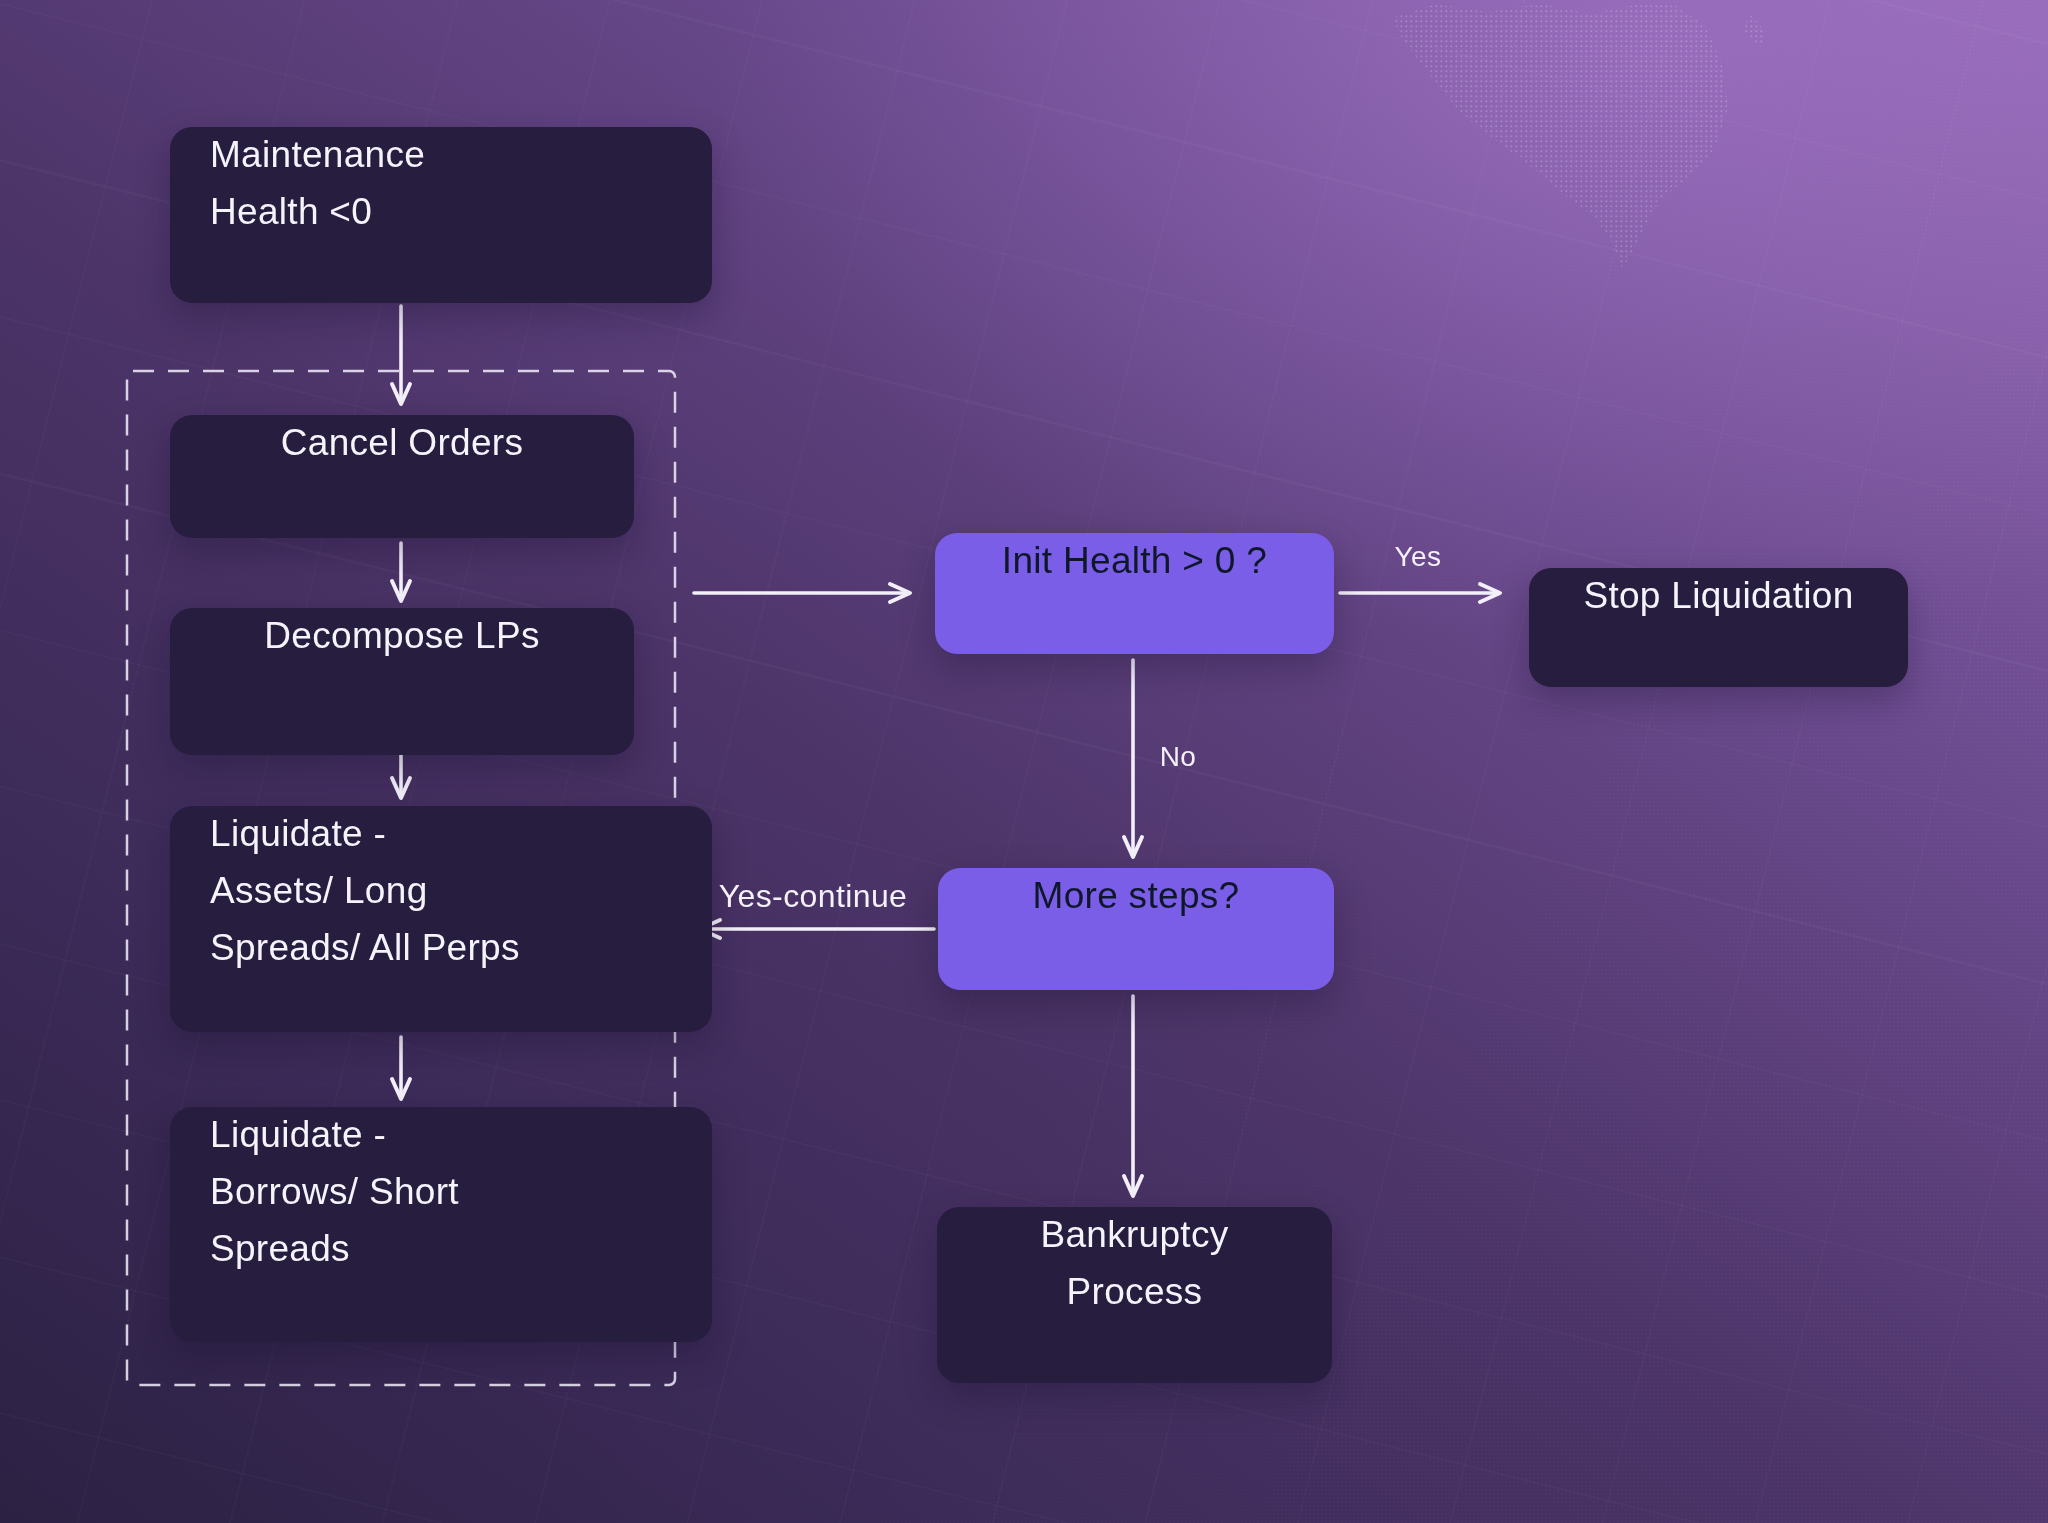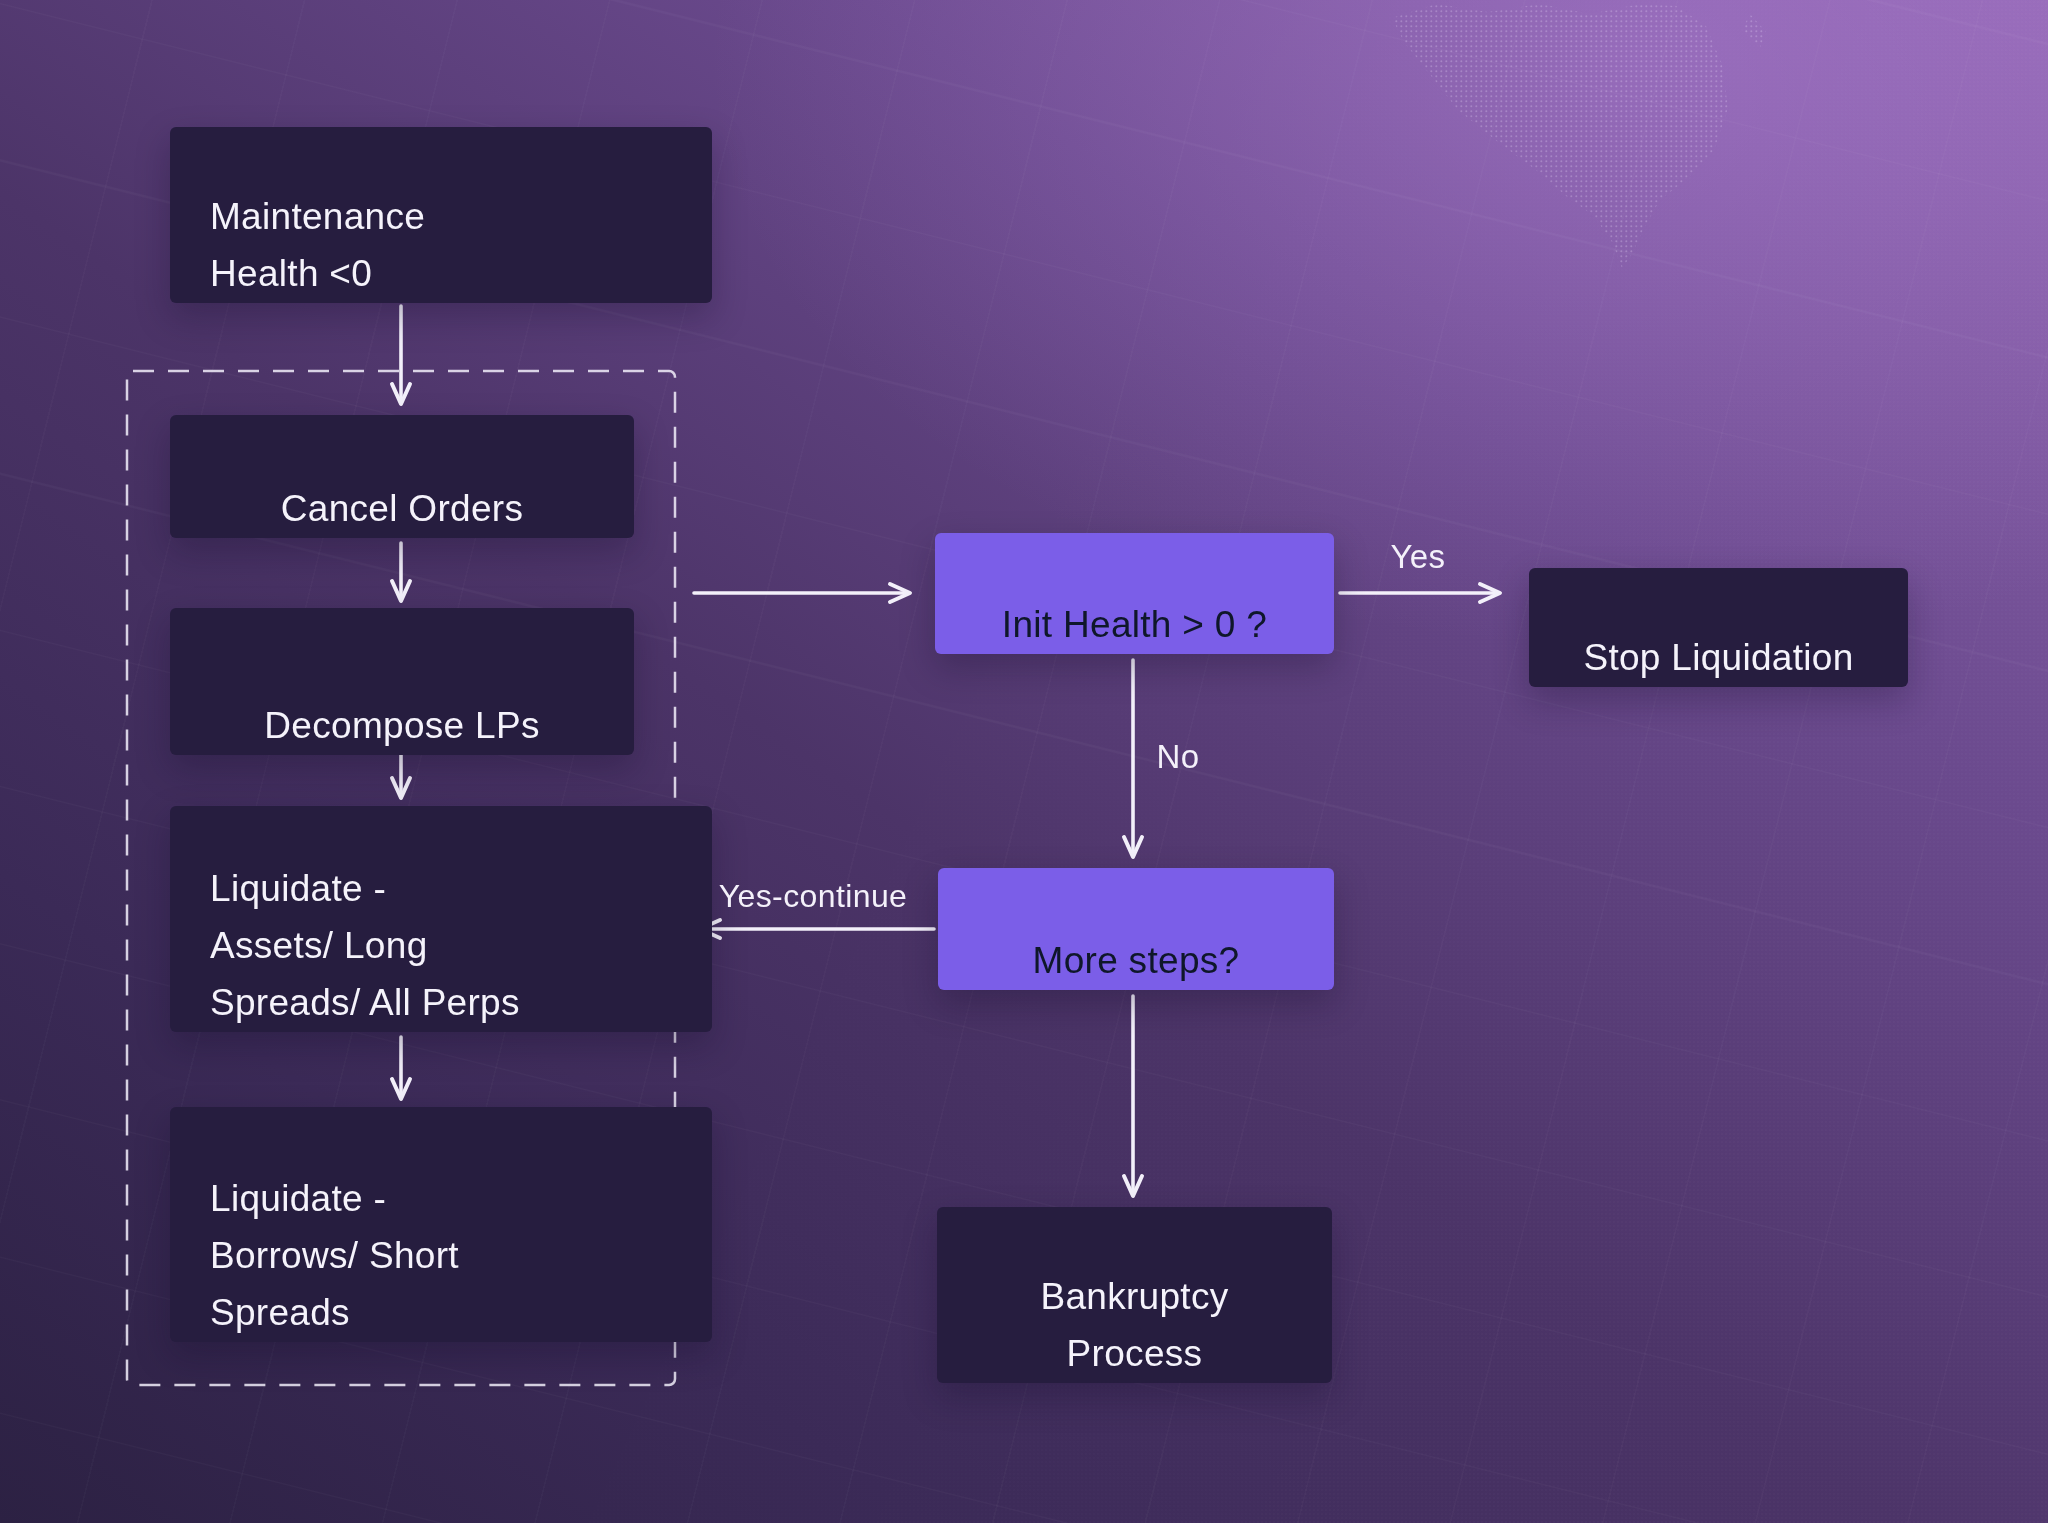--- a/index.html
+++ b/index.html
@@ -27,35 +27,35 @@
     background-image:radial-gradient(rgba(255,255,255,0.05) 1px, transparent 1.3px);
     background-size:4px 4px;
     opacity:.35;
     -webkit-mask-image:linear-gradient(115deg, transparent 35%, #000 80%);
     mask-image:linear-gradient(115deg, transparent 35%, #000 80%);
     pointer-events:none;
   }
   .overlay{position:absolute;left:0;top:0;z-index:2;}
   .node{
     position:absolute;z-index:3;
-    display:flex;align-items:flex-end;
-    border-radius:6px;
+    display:flex;align-items:flex-start;
+    border-radius:22px;
     font-size:37px;font-weight:500;line-height:1.54;letter-spacing:.3px;
     color:#f5f3fb;
     box-shadow:0 14px 34px rgba(18,10,38,.28);
   }
   .node.dark{background:#261d3f;}
   .node.accent{background:#7b5ee8;color:#0f172a;}
   .node.left{padding:0 40px;justify-content:flex-start;text-align:left;}
   .node.center{justify-content:center;text-align:center;padding:0 1px;}
   .node span{white-space:pre-line;}
   .edge-label{
     position:absolute;z-index:4;
     transform:translate(-50%,-50%);
-    font-size:33px;font-weight:500;color:#f4f1fa;letter-spacing:.4px;
+    font-size:28px;font-weight:500;color:#f4f1fa;letter-spacing:.4px;
     white-space:nowrap;
   }
   #n-maintenance{left:170px;top:127px;width:462px;height:176px;}
   #n-cancel     {left:170px;top:415px;width:462px;height:123px;}
   #n-decompose  {left:170px;top:608px;width:462px;height:147px;}
   #n-liq-assets {left:170px;top:806px;width:462px;height:226px;}
   #n-liq-borrows{left:170px;top:1107px;width:462px;height:235px;}
   #n-init       {left:935px;top:533px;width:397px;height:121px;}
   #n-stop       {left:1529px;top:568px;width:377px;height:119px;}
   #n-more       {left:938px;top:868px;width:394px;height:122px;}

